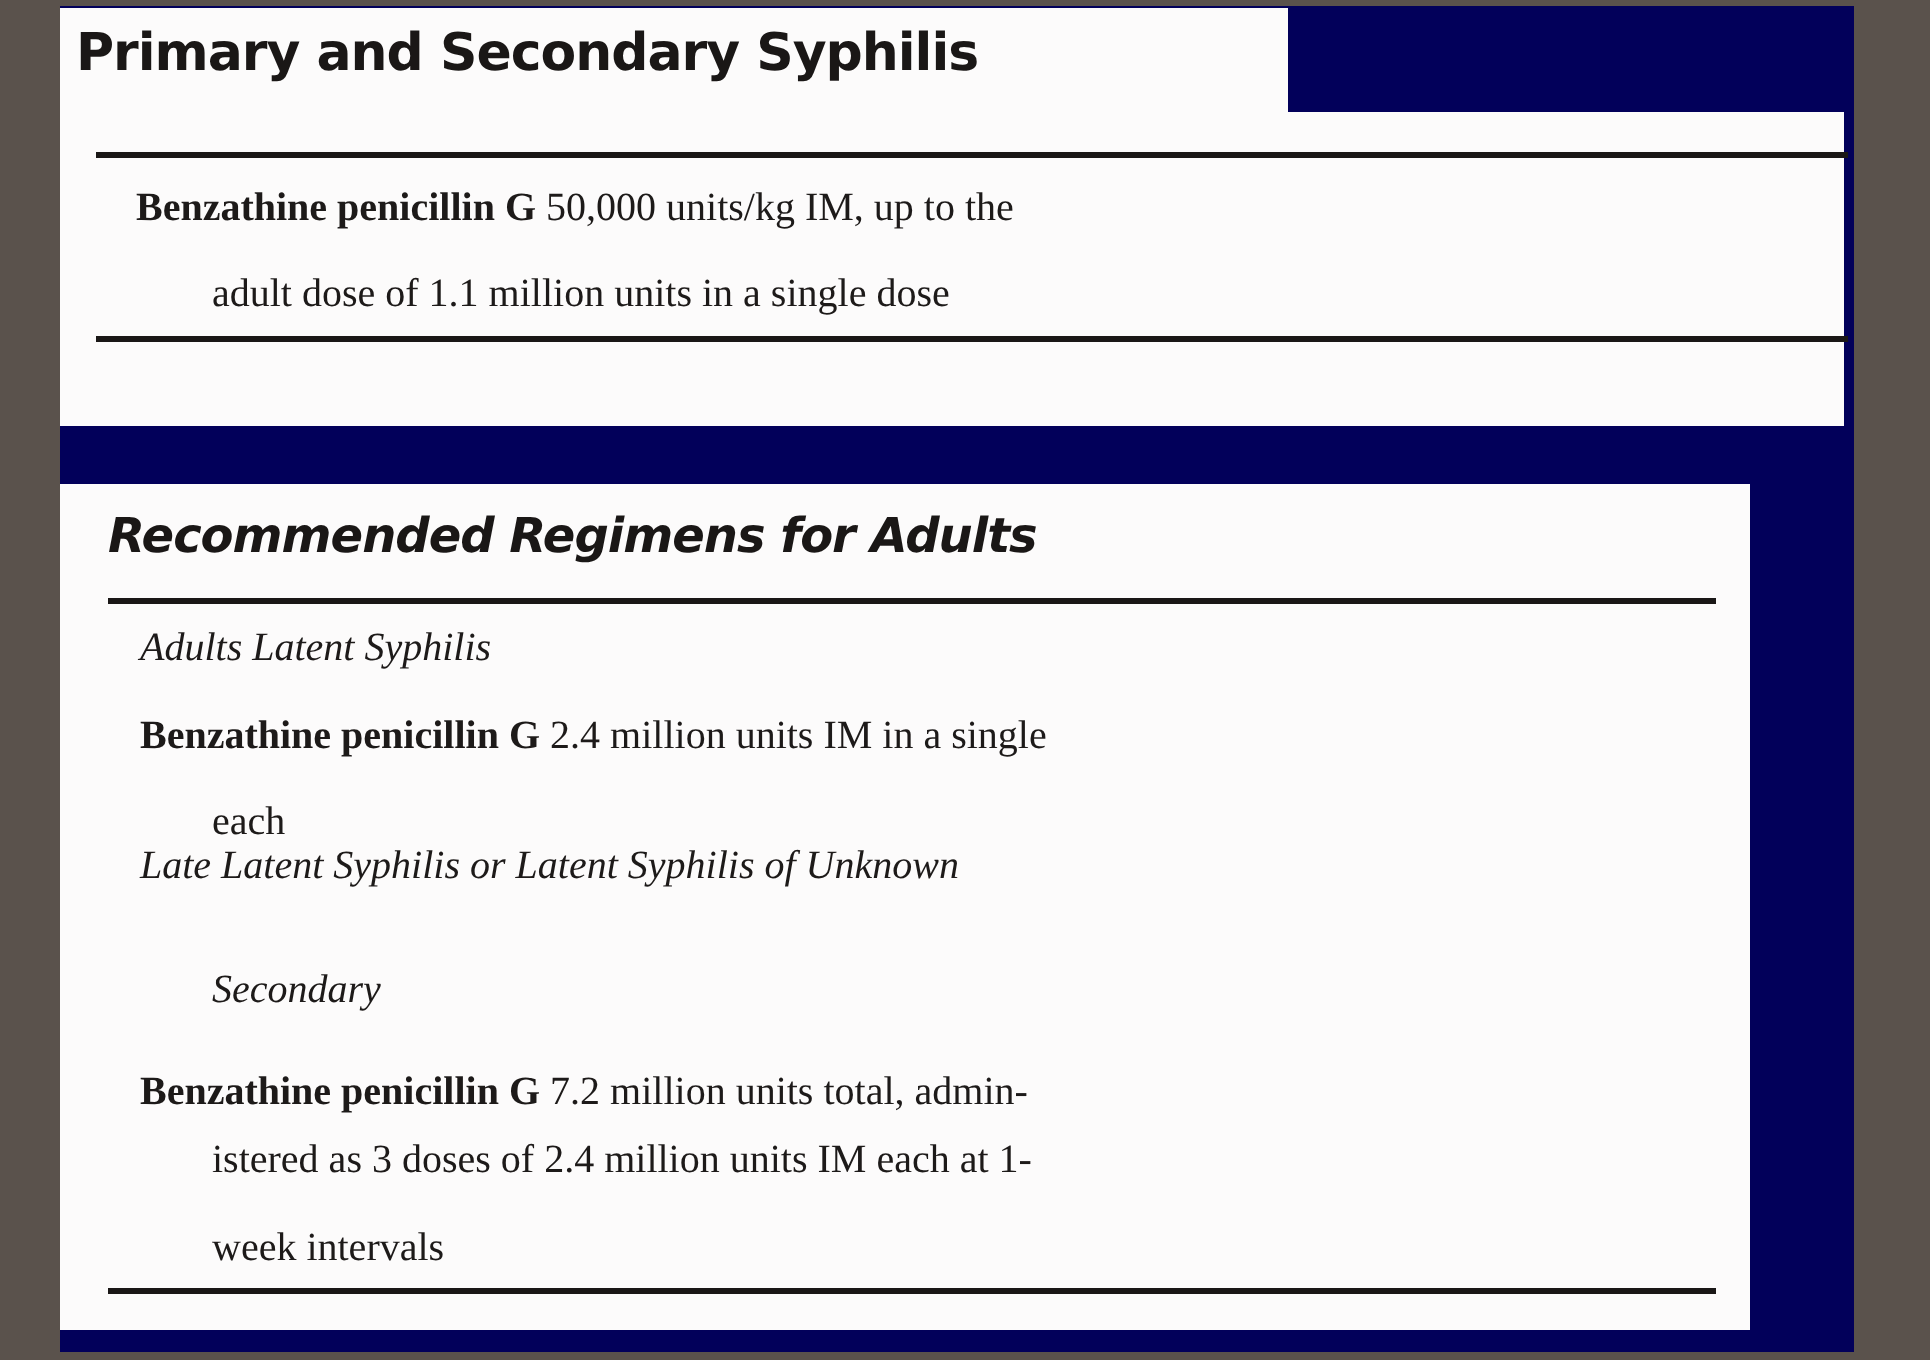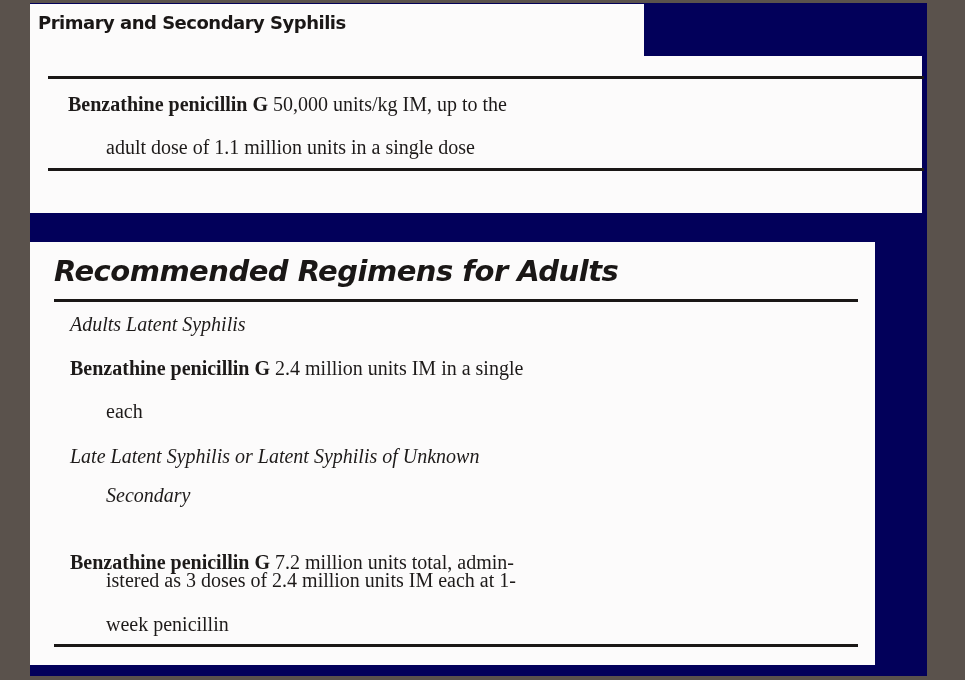--- a/index.html
+++ b/index.html
@@ -49,26 +49,26 @@
       position: absolute;
       font-family: "DejaVu Sans", sans-serif;
       font-weight: bold;
       color: #1a1716;
       white-space: nowrap;
       letter-spacing: -0.5px;
     }
     .top-title {
       left: 38px;
       top: 12px;
-      font-size: 18px;
+      font-size: 26px;
     }
     .bottom-title {
       left: 54px;
       top: 254px;
-      font-size: 29px;
+      font-size: 24px;
       font-style: italic;
     }
     .rule {
       position: absolute;
       height: 3px;
       background: #1a1716;
     }
     .rule-1 { left: 48px; top: 76px; width: 876px; }
     .rule-2 { left: 48px; top: 168px; width: 876px; }
     .rule-3 { left: 54px; top: 299px; width: 804px; }
@@ -109,22 +109,22 @@
 
 <div class="rule rule-3"></div>
 
 <div class="serif-line italic" style="left:70px; top:306px;">Adults Latent Syphilis</div>
 
 <div class="serif-line" style="left:70px; top:350px;">
   <b>Benzathine penicillin G</b><span> 2.4 million units IM in a single</span>
 </div>
 <div class="serif-line" style="left:106px; top:393px;">each</div>
 
-<div class="serif-line italic" style="left:70px; top:438px;">Late Latent Syphilis or Latent Syphilis of Unknown</div>
+<div class="serif-line italic" style="left:70px; top:415px;">Late Latent Syphilis or Latent Syphilis of Unknown</div>
 <div class="serif-line italic" style="left:106px; top:477px;">Secondary</div>
 
-<div class="serif-line" style="left:70px; top:544px;">
+<div class="serif-line" style="left:70px; top:528px;">
   <b>Benzathine penicillin G</b><span> 7.2 million units total, admin-</span>
 </div>
 <div class="serif-line" style="left:106px; top:562px;">istered as 3 doses of 2.4 million units IM each at 1-</div>
-<div class="serif-line" style="left:106px; top:606px;">week penicillin</div>
+<div class="serif-line" style="left:106px; top:606px;">week intervals</div>
 
 <div class="rule rule-4"></div>
 
 </body></html>

